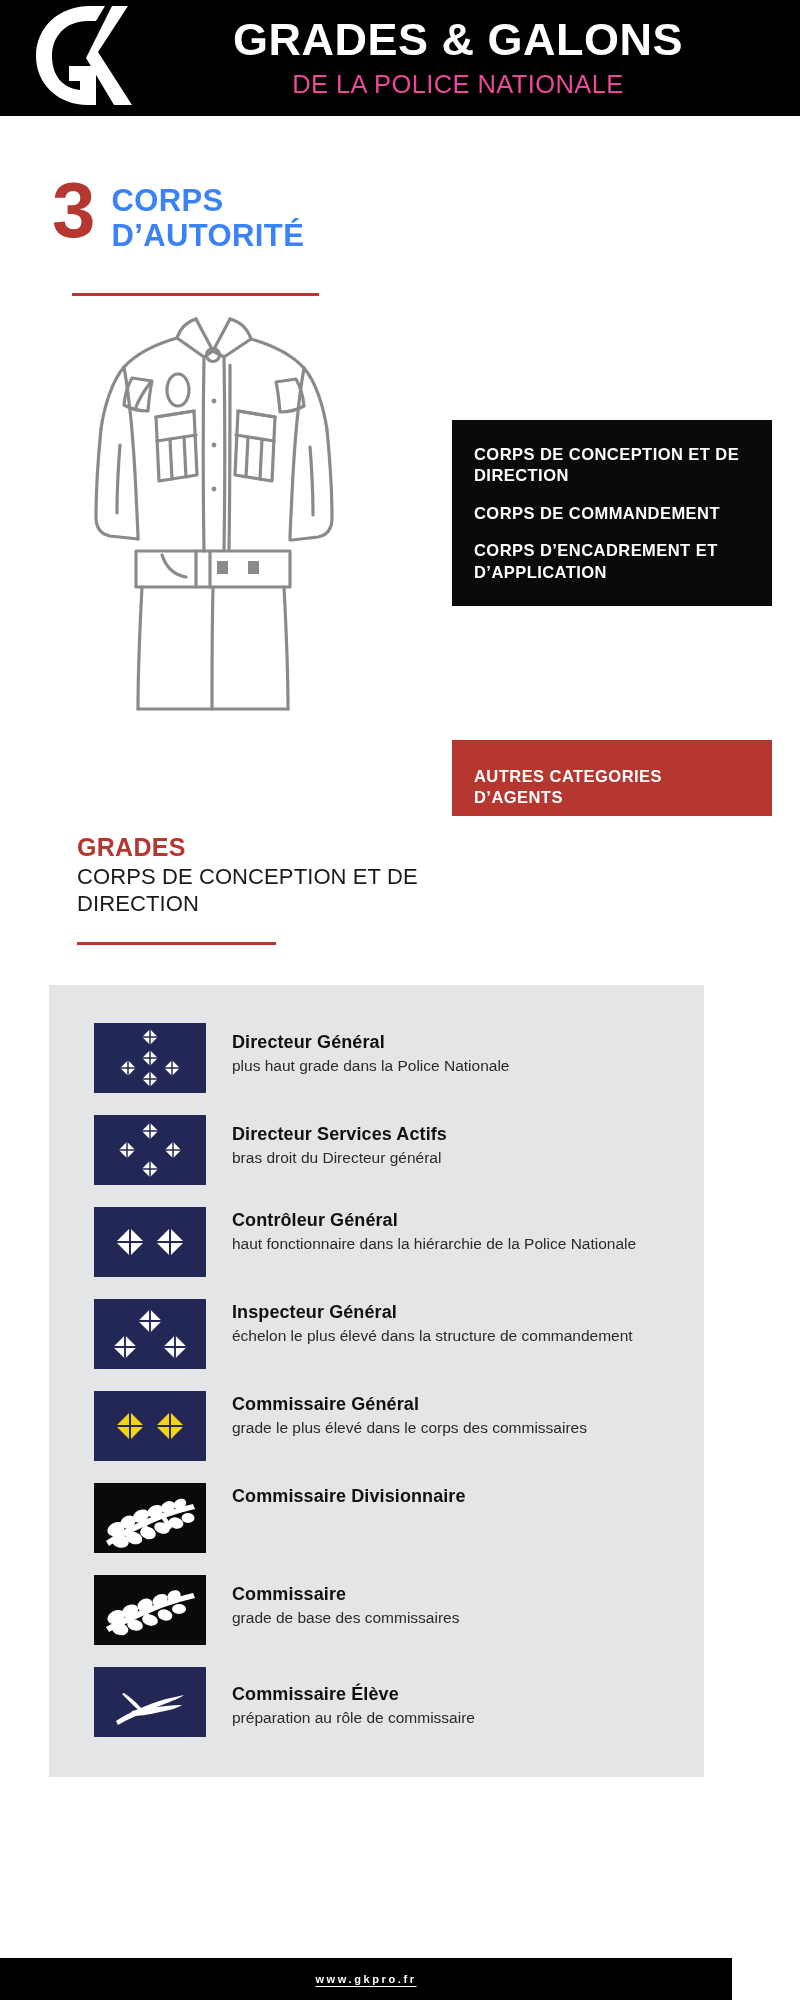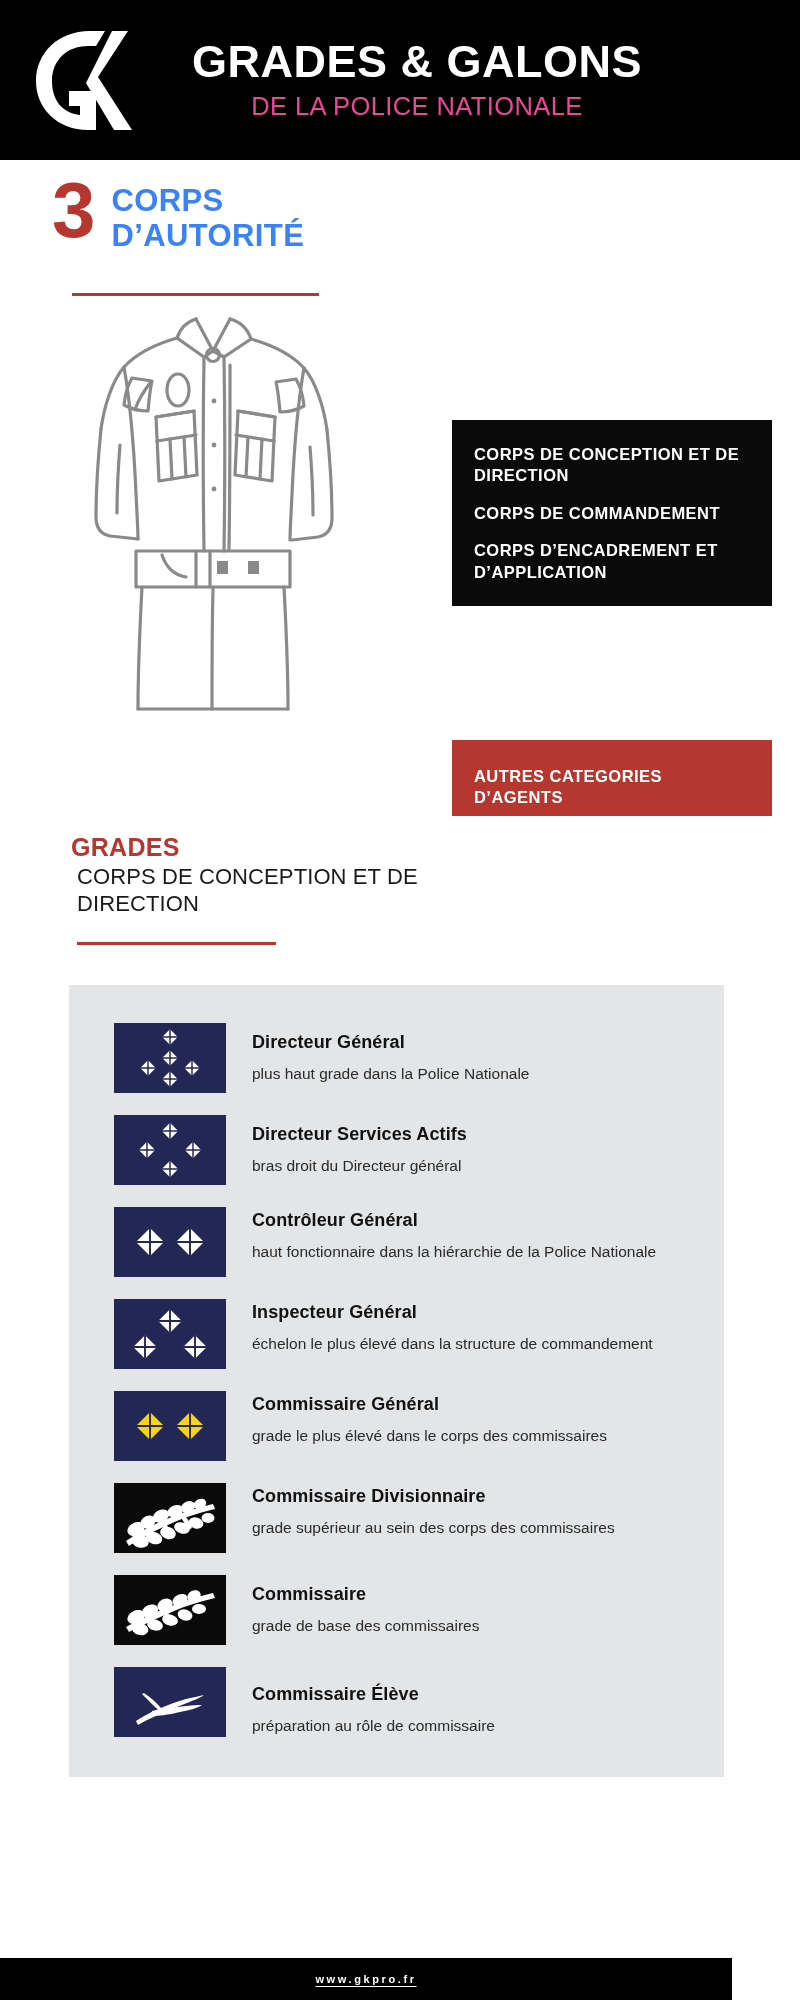--- a/index.html
+++ b/index.html
@@ -15,25 +15,25 @@
     width: 800px;
     height: 2000px;
     overflow: hidden;
     background: #ffffff;
   }
 
   
   .header {
     position: absolute;
     left: 0; top: 0;
-    width: 800px; height: 160px;
+    width: 800px; height: 116px;
     background: #000000;
     display: flex;
-    align-items: center;
     padding-left: 28px;
+    gap: 41px;
   }
   .logo-gk {
     width: 150px; height: 110px;
     flex: 0 0 auto;
     margin-right: 10px;
     display: block;
   }
   .header-titles {
     display: flex;
     flex-direction: column;
@@ -126,21 +126,21 @@
     font-size: 16.5px;
     font-weight: bold;
     line-height: 1.30;
     letter-spacing: 0.45px;
   }
 
   
   .grades-section { position: absolute; left: 0; top: 760px; width: 800px; }
   .grades-title {
     position: absolute;
-    left: 71px; top: 73px;
+    left: 77px; top: 73px;
     color: #b5372f;
     font-size: 25px;
     font-weight: bold;
     letter-spacing: 0.3px;
   }
   .grades-sub {
     position: absolute;
     left: 77px; top: 104px;
     color: #1a1a1a;
     font-size: 22px;
@@ -151,21 +151,21 @@
   }
   .grades-rule {
     position: absolute;
     left: 77px; top: 182px;
     width: 199px; height: 3px;
     background: #b5372f;
   }
 
   .ranks-panel {
     position: absolute;
-    left: 69px; top: 225px;
+    left: 49px; top: 225px;
     width: 655px;
     background: #e4e5e7;
     padding: 38px 0 40px 0;
   }
   .rank-row {
     display: flex;
     align-items: flex-start;
     padding-left: 45px;
     padding-right: 22px;
     margin-bottom: 22px;
@@ -187,21 +187,21 @@
     font-size: 18px;
     font-weight: bold;
     line-height: 1.25;
     letter-spacing: 0.1px;
   }
   .rank-desc {
     color: #2a2a2a;
     font-size: 15.5px;
     font-weight: normal;
     line-height: 1.30;
-    margin-top: 10px;
+    margin-top: 2px;
     max-width: 430px;
   }
 
   
   .rank-row.two-line .rank-text { padding-top: 2px; }
   .rank-row.centered .rank-text { padding-top: 16px; }
 
   
   .footer {
     position: absolute;
@@ -477,21 +477,20 @@
                 <ellipse cx="82" cy="40" rx="7.5" ry="5.5" transform="rotate(18 82 40)"></ellipse>
                 <ellipse cx="94" cy="35" rx="6.5" ry="5"></ellipse>
               </g>
               <path d="M46 34 C52 40 56 46 58 52 L54 54 C51 47 47 41 42 36 Z"></path>
               <path d="M66 27 C72 33 76 39 78 45 L74 47 C71 40 67 34 62 29 Z"></path>
             </g>
           </svg>
         </div>
         <div class="rank-text">
           <div class="rank-name">Commissaire Divisionnaire</div>
-          <div class="rank-desc">grade supérieur au sein des corps des commissaires</div>
         </div>
       </div>
 
       <div class="rank-row">
         <div class="patch">
           <svg viewBox="0 0 112 70">
             <rect width="112" height="70" fill="#0a0a0a"></rect>
             <g fill="#ffffff">
               <path d="M12 52 C26 44 46 35 68 27 C80 23 90 20 99 18 L101 23 C92 25 82 28 70 32 C48 41 28 50 15 57 Z"></path>
               <ellipse cx="22" cy="42" rx="9" ry="6.5" transform="rotate(-26 22 42)"></ellipse>

